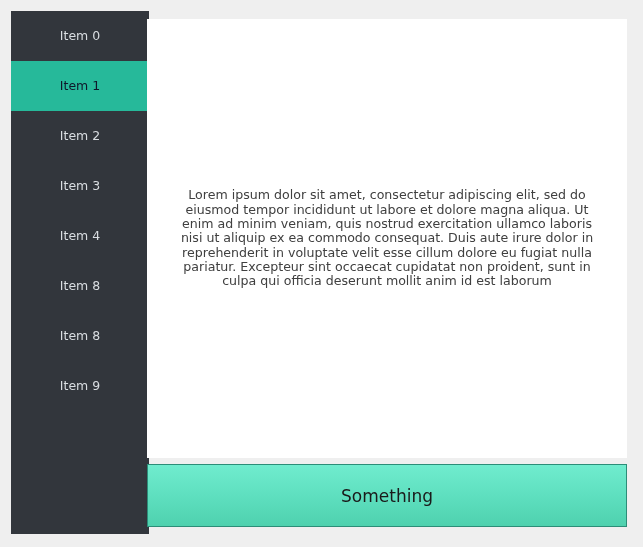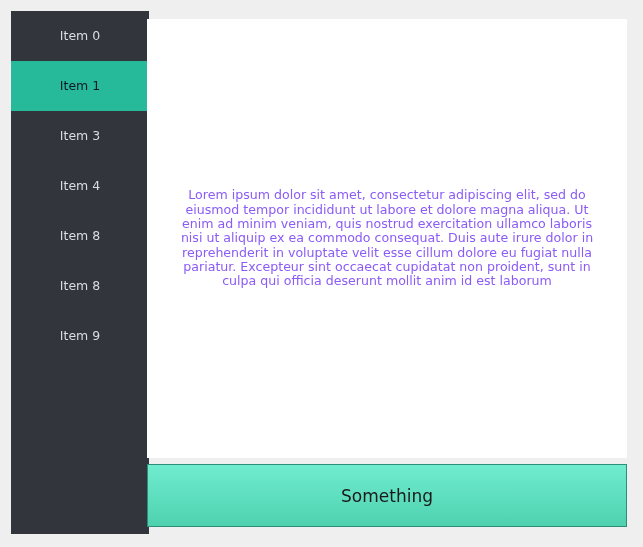--- a/index.html
+++ b/index.html
@@ -49,21 +49,21 @@
     height: 439px;
     background: #ffffff;
     display: flex;
     align-items: center;
     justify-content: center;
     overflow: hidden;
   }
   #body-text {
     width: 440px;
     text-align: center;
-    color: #8b5cf6;
+    color: #404040;
     font-size: 12.6px;
     line-height: 14.3px;
     font-family: "DejaVu Sans", sans-serif;
     padding: 0 6px;
     box-sizing: border-box;
   }
 
   
   #action-button {
     position: absolute;
@@ -90,20 +90,23 @@
 <body>
 
 <nav id="sidebar">
   <div class="nav-item">
     <span>Item 0</span>
   </div>
   <div class="nav-item selected">
     <span>Item 1</span>
   </div>
   <div class="nav-item">
+    <span>Item 2</span>
+  </div>
+  <div class="nav-item">
     <span>Item 3</span>
   </div>
   <div class="nav-item">
     <span>Item 4</span>
   </div>
   <div class="nav-item">
     <span>Item 8</span>
   </div>
   <div class="nav-item">
     <span>Item 8</span>

